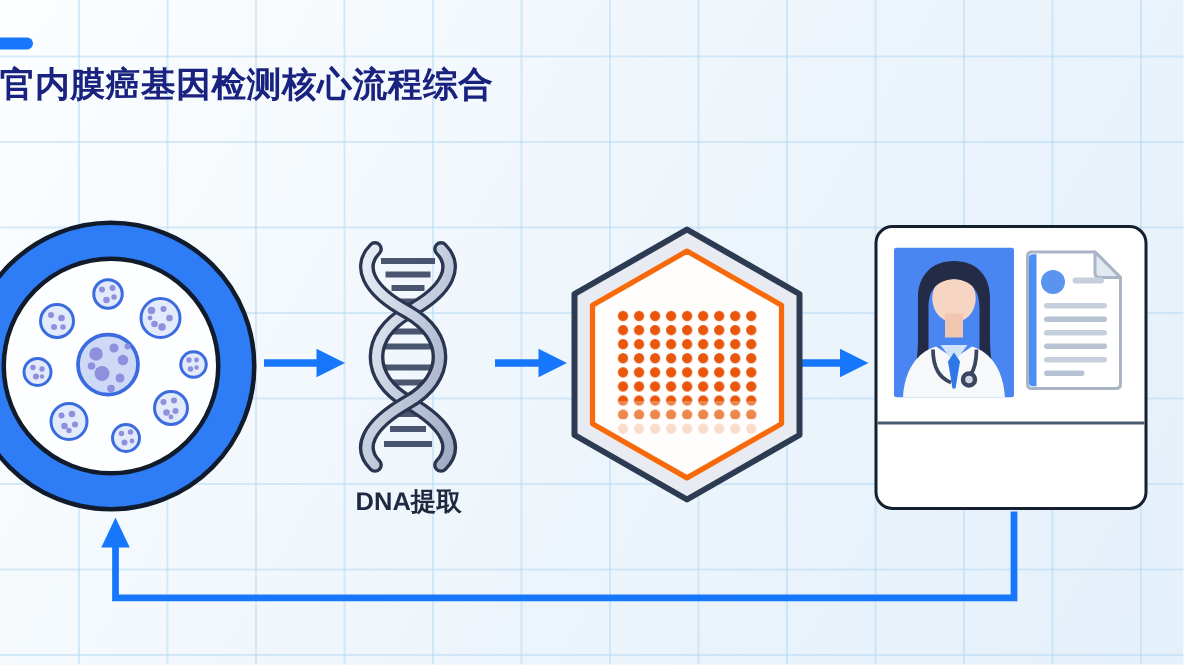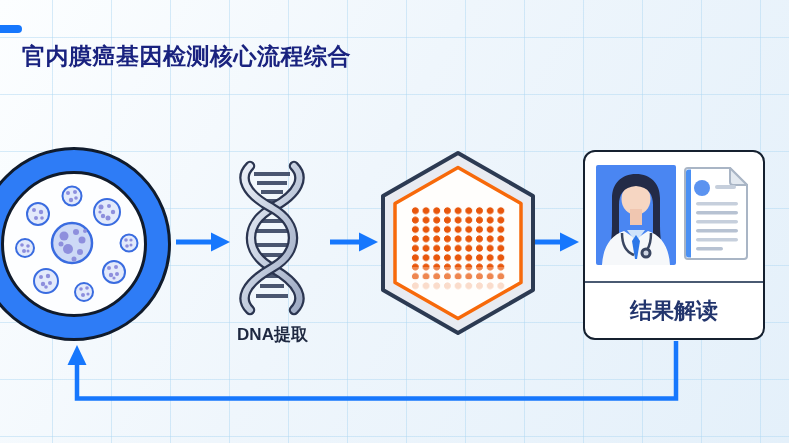--- a/index.html
+++ b/index.html
@@ -8,21 +8,21 @@
     font-family:"Liberation Sans","DejaVu Sans",sans-serif;
     background-color:#eef6fc;
     background-image:
       linear-gradient(rgba(176,216,242,.50) 1px, rgba(0,0,0,0) 1px),
       linear-gradient(90deg, rgba(176,216,242,.50) 1px, rgba(0,0,0,0) 1px),
       linear-gradient(120deg,#fcfeff 0%,#eff6fc 45%,#e4f0fa 100%);
     background-size:59px 57px,59px 57px,100% 100%;
     background-position:-7px -20px,-7px -20px,0 0;
   }
   .title-dash{position:absolute;left:-10px;top:25px;width:32px;height:8px;border-radius:5px;background:#1677fd;}
-  .title{position:absolute;left:0;top:41px;margin:0;font-size:23px;font-weight:bold;color:#19227f;letter-spacing:.5px;white-space:nowrap;padding-left:22px;}
+  .title{position:absolute;left:0;top:41px;margin:0;font-size:23px;font-weight:bold;color:#19227f;letter-spacing:.5px;white-space:nowrap;}
   .connectors{position:absolute;left:0;top:0;}
   .ring{position:absolute;left:-23px;top:147px;width:194px;height:194px;border-radius:50%;
         background:#2e7cf6;border:3px solid #101b2c;box-sizing:border-box;}
   .ring-inner{position:absolute;left:21px;top:21px;width:146px;height:146px;border-radius:50%;
         background:#fdfeff;border:3px solid #101b2c;box-sizing:border-box;}
   .cells-svg{position:absolute;left:0;top:0;}
   .dna-svg{position:absolute;left:231px;top:158px;}
   .dna-label{position:absolute;left:205px;top:323px;width:135px;text-align:center;
         font-size:17px;font-weight:700;color:#1e2840;}
   .hex-svg{position:absolute;left:378px;top:148px;}
@@ -193,16 +193,15 @@
         <rect x="33" y="20" width="21" height="4" rx="2"></rect>
         <rect x="14" y="37" width="42" height="3.6" rx="1.8"></rect>
         <rect x="14" y="46" width="42" height="3.6" rx="1.8" fill="#b7c2d2"></rect>
         <rect x="14" y="55" width="42" height="3.6" rx="1.8"></rect>
         <rect x="14" y="64" width="42" height="3.6" rx="1.8" fill="#b7c2d2"></rect>
         <rect x="14" y="73" width="42" height="3.6" rx="1.8"></rect>
         <rect x="14" y="82" width="27" height="3.6" rx="1.8" fill="#b7c2d2"></rect>
       </g>
     </svg>
     <div class="card-divider"></div>
-    <div class="card-label">结果解读</div>
   </div>
 
 </div>
 
 </body></html>

